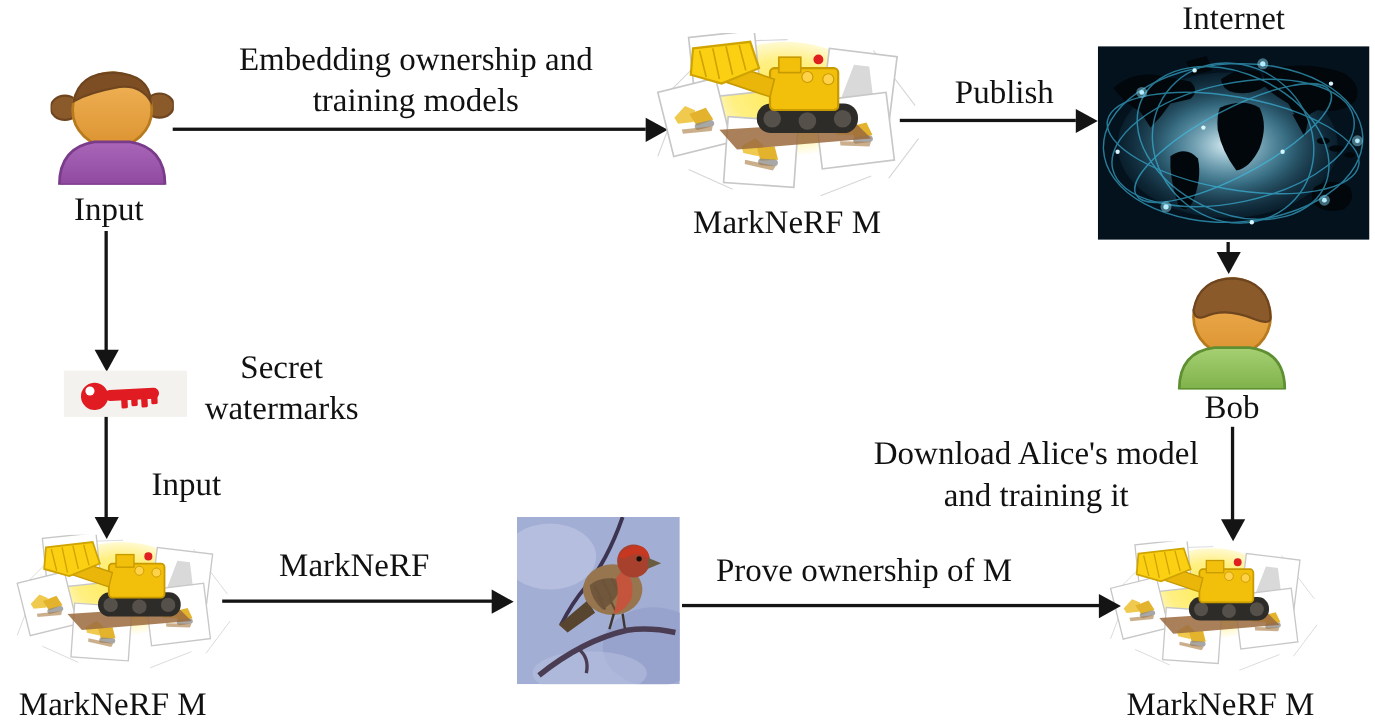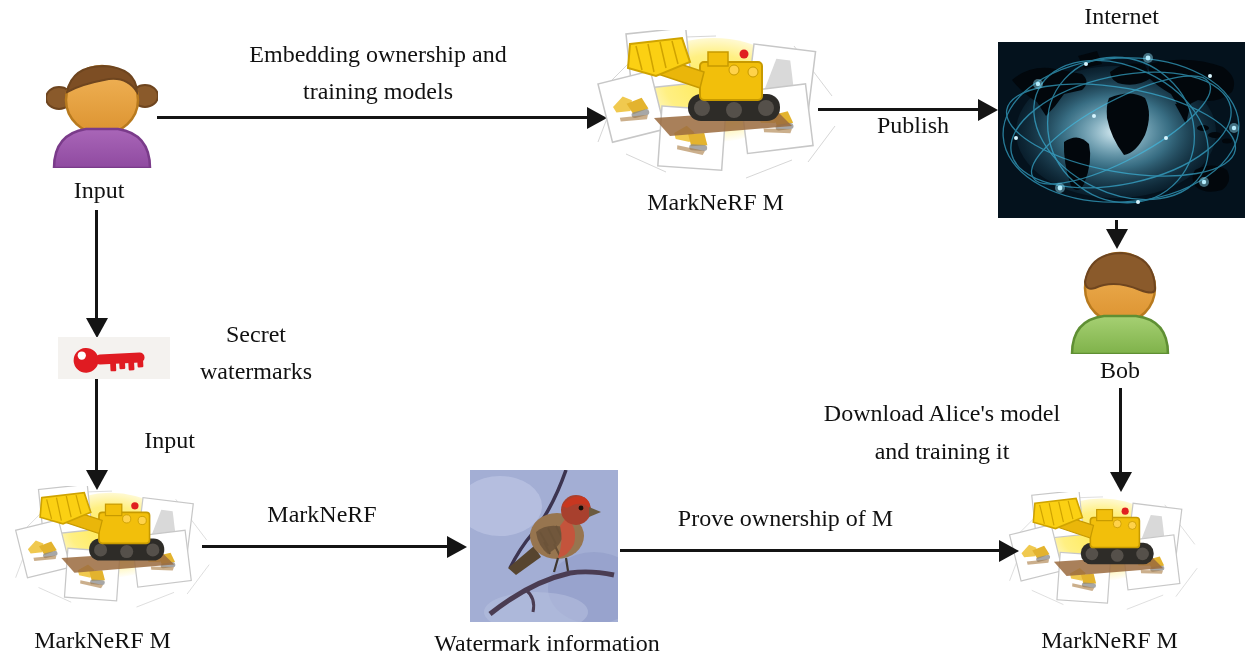--- a/index.html
+++ b/index.html
@@ -1,20 +1,20 @@
 <!DOCTYPE html>
 <html><head>
 <meta charset="utf-8">
 <style>
   html,body{margin:0;padding:0;background:#ffffff;}
   #canvas{
     position:relative;width:1250px;height:661px;background:#ffffff;overflow:hidden;
     font-family:"Liberation Serif","DejaVu Serif",serif;color:#111111;
   }
-  .lbl{position:absolute;text-align:center;font-size:24px;line-height:33px;white-space:nowrap;}
+  .lbl{position:absolute;text-align:center;font-size:30px;line-height:33px;white-space:nowrap;}
   .lbl span{display:block;}
   .ml{white-space:normal;}
   .ln{position:absolute;background:#141414;}
   .hd-r{position:absolute;width:0;height:0;border-top:11px solid transparent;border-bottom:11px solid transparent;border-left:20px solid #141414;}
   .hd-d{position:absolute;width:0;height:0;border-left:11px solid transparent;border-right:11px solid transparent;border-top:20px solid #141414;}
   .node{position:absolute;}
   .keybox{position:absolute;background:#f4f2ef;display:flex;align-items:center;justify-content:center;}
   svg.icon{display:block;}
   #defs{position:absolute;width:0;height:0;overflow:hidden;}
 </style>
@@ -209,21 +209,21 @@
 
   <svg class="icon node" style="left:596px;top:30px;" width="240" height="155">
       <use href="#nerf-scene"></use>
     </svg>
   <div class="lbl" style="left:598px;top:186px;width:235px;">MarkNeRF M</div>
 
   <div class="arrow">
     <div class="ln" style="left:818px;top:108px;width:160px;height:3px;"></div>
     <div class="hd-r" style="left:978px;top:99px;"></div>
   </div>
-  <div class="lbl" style="left:828px;top:68px;width:170px;margin-top:41px;">Publish</div>
+  <div class="lbl" style="left:828px;top:68px;width:170px;">Publish</div>
 
   <div class="lbl" style="left:998px;top:0px;width:247px;">Internet</div>
   <svg class="icon node" style="left:998px;top:42px;" width="247" height="176">
       <use href="#internet"></use>
     </svg>
 
   <div class="arrow">
     <div class="ln" style="left:1115px;top:220px;width:3px;height:10px;"></div>
     <div class="hd-d" style="left:1106px;top:229px;"></div>
   </div>
@@ -275,21 +275,20 @@
 
   <div class="arrow">
     <div class="ln" style="left:202px;top:545px;width:246px;height:3px;"></div>
     <div class="hd-r" style="left:447px;top:536px;"></div>
   </div>
   <div class="lbl" style="left:252px;top:498px;width:140px;">MarkNeRF</div>
 
   <svg class="icon node" style="left:470px;top:470px;" width="148" height="152">
       <use href="#bird"></use>
     </svg>
-  <div class="lbl" style="left:397px;top:627px;width:300px;">Watermark information</div>
 
   <div class="arrow">
     <div class="ln" style="left:620px;top:549px;width:380px;height:3px;"></div>
     <div class="hd-r" style="left:999px;top:540px;"></div>
   </div>
   <div class="lbl" style="left:623px;top:502px;width:325px;">Prove ownership of M</div>
 
 </div>
 
 </body></html>

